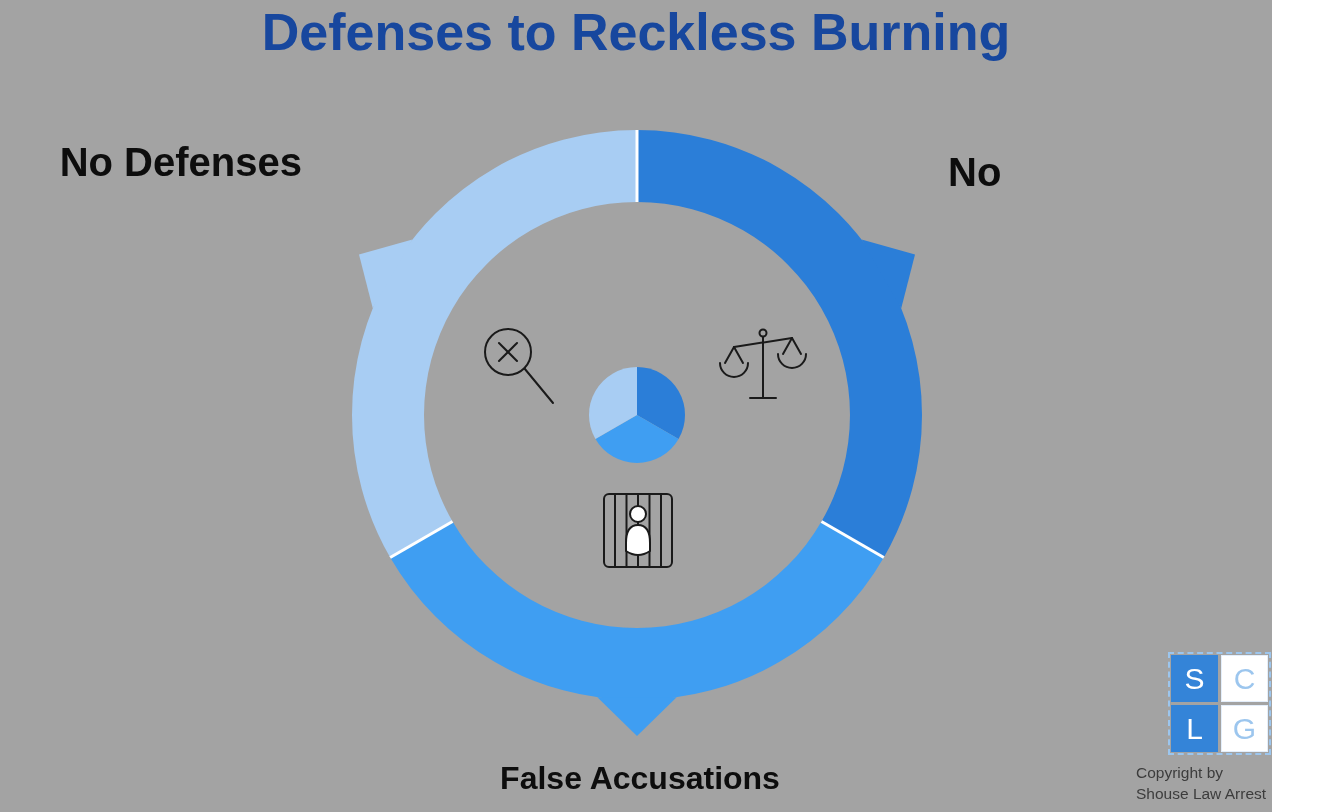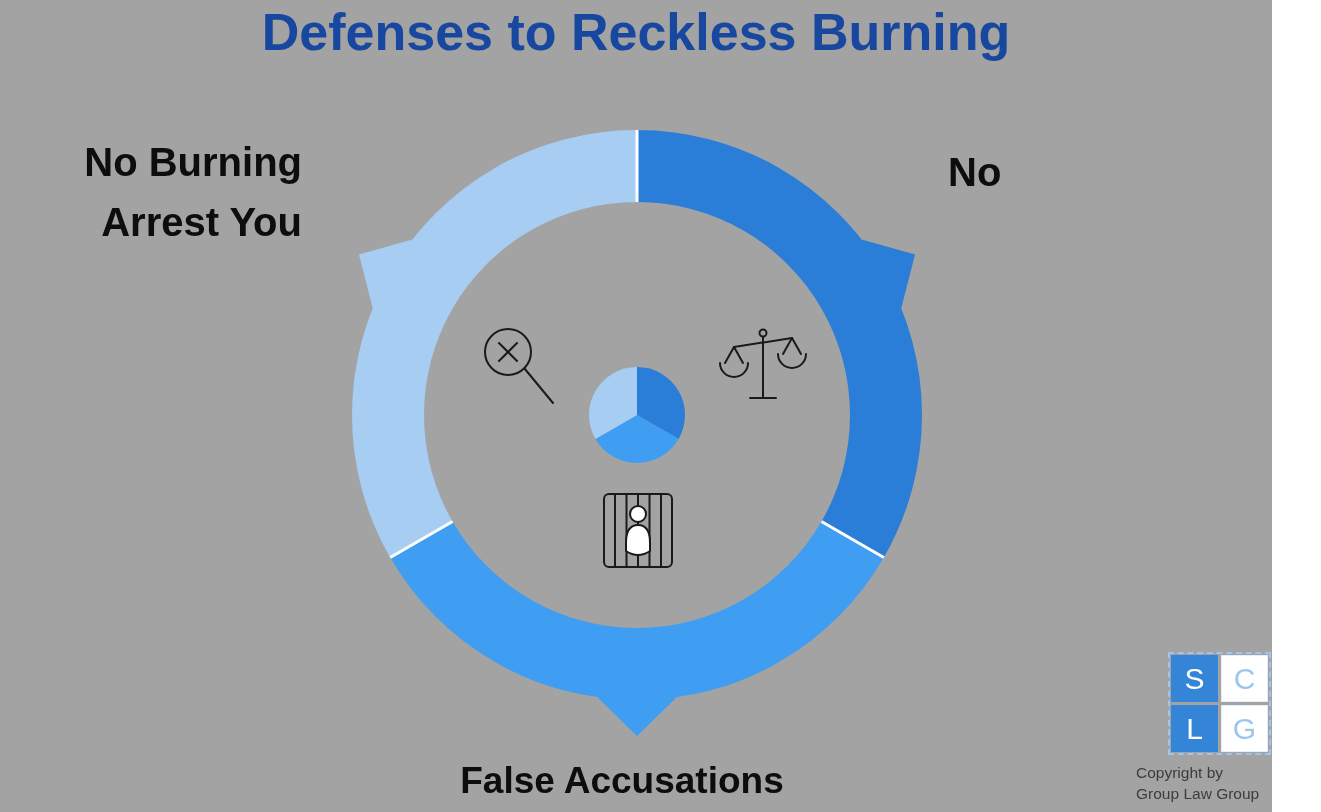--- a/index.html
+++ b/index.html
@@ -69,25 +69,25 @@
   .label-right {
     left: 948px;
     top: 144px;
     width: 340px;
     text-align: left;
     font-size: 40px;
     line-height: 57px;
   }
   .label-bottom {
     position: absolute;
-    left: 312px;
+    left: 330px;
     top: 760px;
     width: 620px;
     text-align: center;
-    font-size: 37px;
+    font-size: 32px;
     font-weight: 700;
     color: var(--label-text, #0d0d0d);
   }
   .logo-block {
     position: absolute;
     left: 1168px;
     top: 652px;
     width: 102px;
   }
   .logo-grid {
@@ -179,36 +179,35 @@
       <line class="icon-stroke" x1="626.5" y1="494" x2="626.5" y2="567"></line>
       <line class="icon-stroke" x1="638" y1="494" x2="638" y2="567"></line>
       <line class="icon-stroke" x1="649.5" y1="494" x2="649.5" y2="567"></line>
       <line class="icon-stroke" x1="661" y1="494" x2="661" y2="567"></line>
       <circle class="icon-fill-white" cx="638" cy="514" r="8"></circle>
       <path class="icon-fill-white" d="M 626 543 Q 626 525 638 525 Q 650 525 650 543 L 650 551 Q 644 555 638 555 Q 632 555 626 551 Z"></path>
     </g>
   </svg>
 
   <div class="side-label label-left">
-    <div>No Burning</div>
-    <div>Arrest You</div>
+    <div>No Defenses</div>
   </div>
 
   <div class="side-label label-right">
     <div>No</div>
   </div>
 
   <div class="label-bottom">False Accusations</div>
 
   <div class="logo-block">
     <div class="logo-grid">
       <div class="logo-sq sq-blue">S</div>
       <div class="logo-sq sq-white">C</div>
       <div class="logo-sq sq-blue">L</div>
       <div class="logo-sq sq-white">G</div>
     </div>
     <div class="copyright">
       <div>Copyright by</div>
-      <div>Group Law Group</div>
+      <div>Shouse Law Arrest</div>
     </div>
   </div>
 
 </div>
 
 </body></html>

